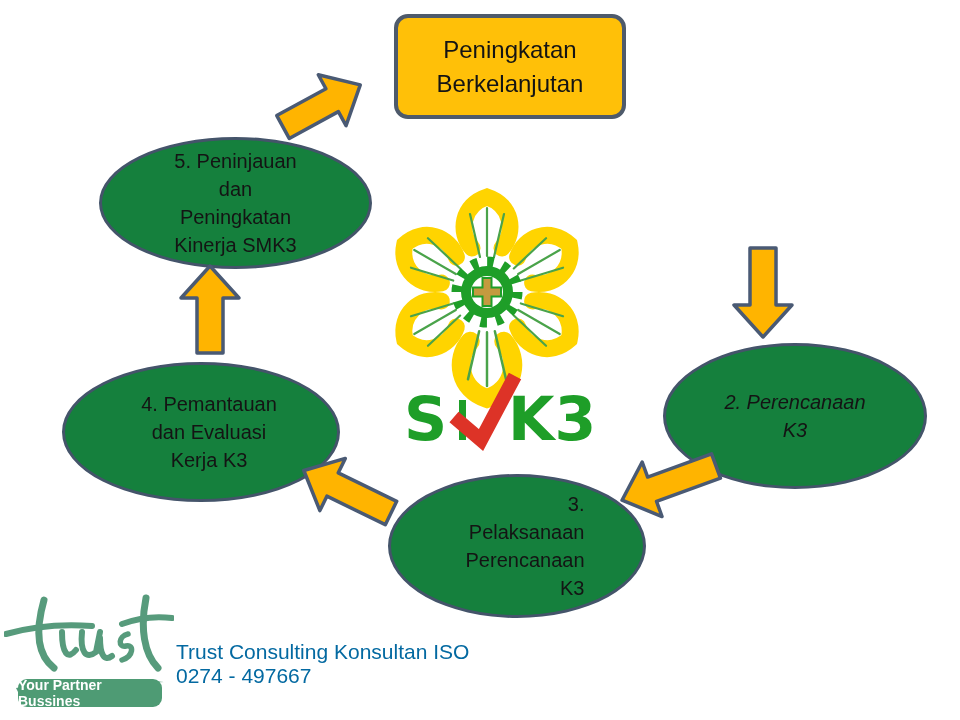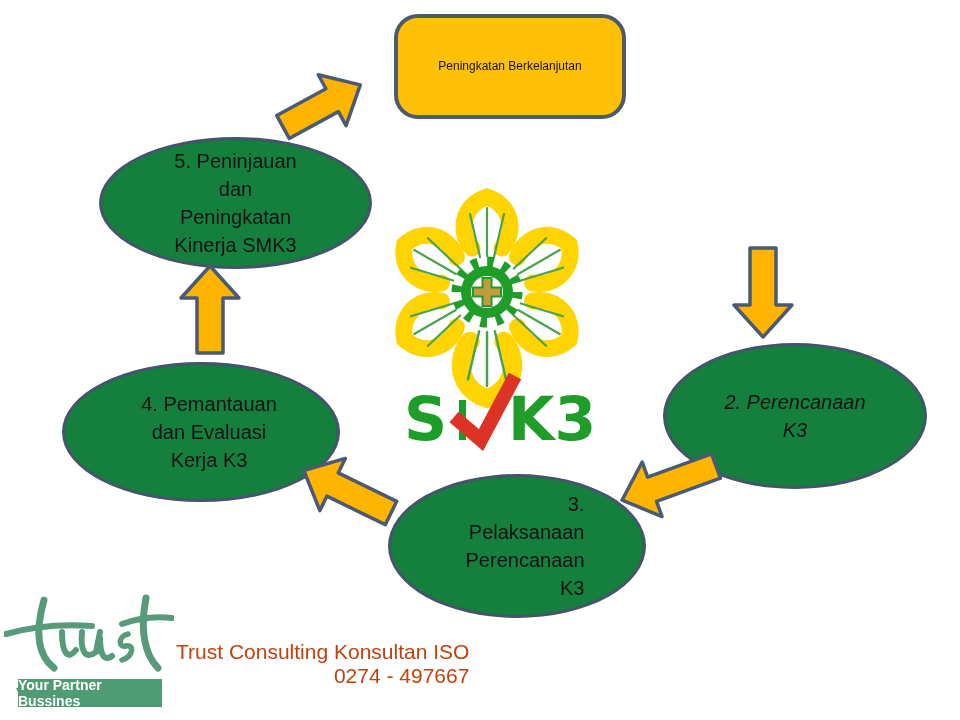--- a/index.html
+++ b/index.html
@@ -19,36 +19,36 @@
   .n2 { left:663px; top:343px; width:258px; height:140px;font-style:italic; }
   .n2 .lbl { max-width:170px; }
   .n3 { left:388px; top:474px; width:252px; height:138px; }
   .n3 .lbl { max-width:135px;text-align:right; }
   .n4 { left:62px;  top:362px; width:272px; height:134px; }
   .n4 .lbl { max-width:150px;margin-left:16px; }
   .n5 { left:99px;  top:137px; width:267px; height:126px; }
   .n5 .lbl { max-width:150px; }
   .topbox {
     position:absolute; left:394px; top:14px; width:224px; height:97px;
-    background:#FFC008; border:4px solid #4E5A6B; border-radius:24px;
+    background:#FFC008; border:4px solid #4E5A6B; border-radius:14px;
     display:flex; align-items:center; justify-content:center; text-align:center;
-    color:#141414; font-size:12px; line-height:1.4;
+    color:#141414; font-size:24px; line-height:1.4;
   }
   .topbox .lbl { max-width:180px; display:block; }
   .overlay { position:absolute; left:0; top:0; width:960px; height:720px; pointer-events:none; }
   .centerlogo { position:absolute; left:362px; top:186px; }
   .trustlogo { position:absolute; left:4px; top:594px; }
   .tagline-pill {
     position:absolute; left:18px; top:679px; width:144px; height:28px;
-    background:#4E9B74; border-radius:0; display:flex; align-items:center;
+    background:#4E9B74; border-radius:9px; display:flex; align-items:center;
     justify-content:center; color:#ffffff; font-size:14px; font-weight:bold;
   }
   .contact {
-    position:absolute; left:176px; top:640px; color:#c2410c;
-    font-size:21px; line-height:1.12;text-align:right;
+    position:absolute; left:176px; top:640px; color:#0369a1;
+    font-size:21px; line-height:1.12;
   }
 </style>
 </head>
 <body>
 
 <div class="stage">
 
   <div class="topbox">
     <span class="lbl">Peningkatan Berkelanjutan</span>
   </div>

